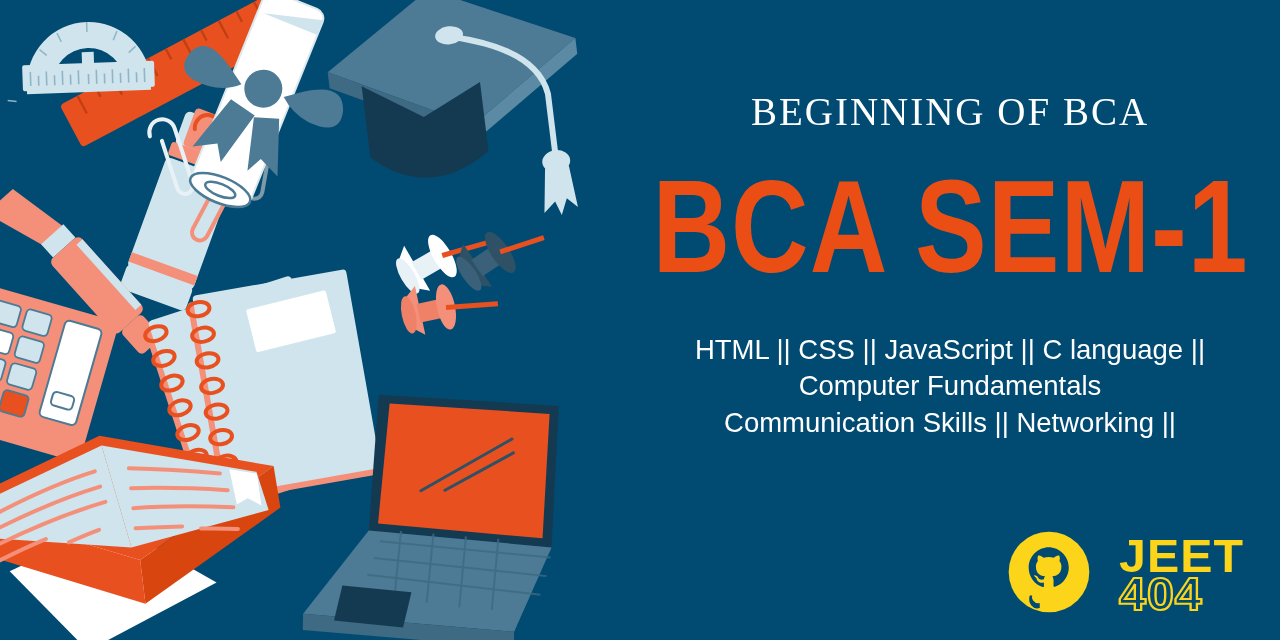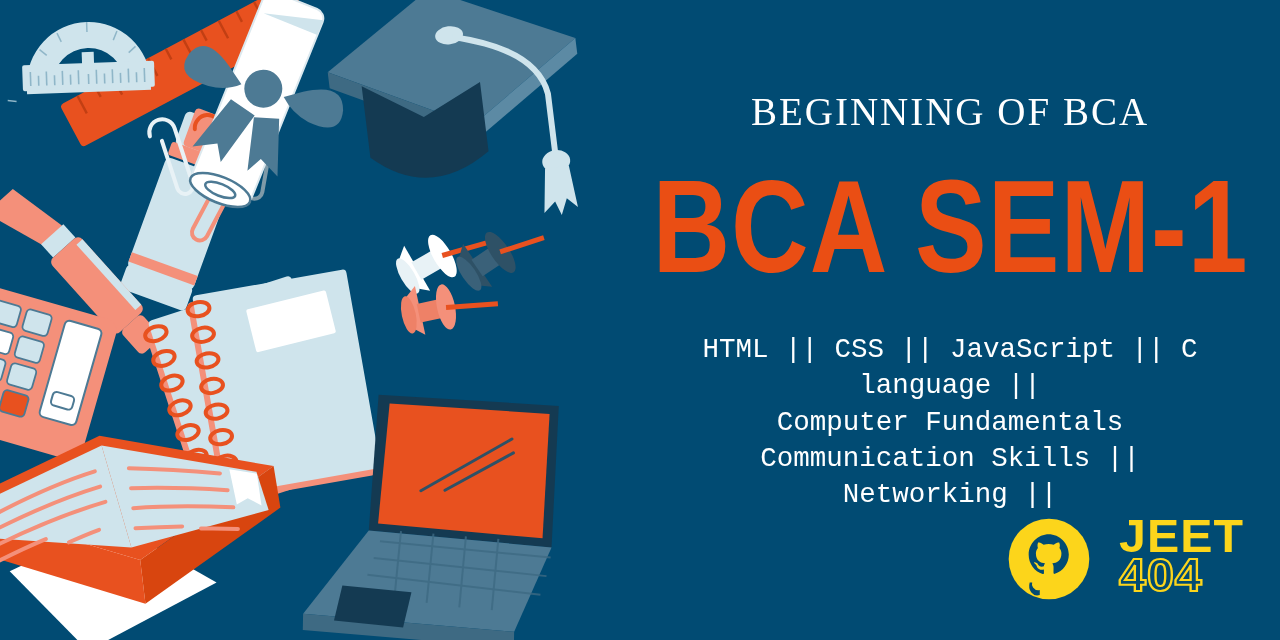--- a/index.html
+++ b/index.html
@@ -33,26 +33,26 @@
     color:#EA4E14;font-weight:700;
     font-size:112px;line-height:1;
     letter-spacing:1px;white-space:nowrap;
     margin:30px 0 0 0;
     transform:scaleY(1.18) scaleX(0.96);
     transform-origin:center top;
   }
   .subjects{
     color:#ffffff;font-size:27.5px;line-height:1.32;
     text-align:center;font-weight:400;
-    margin:59px 0 0 0;max-width:540px;font-family:Liberation Mono, monospace;
+    margin:59px 0 0 0;max-width:540px;
   }
   
   .logo{
-    position:absolute;right:42px;bottom:39px;
-    display:flex;align-items:flex-start;gap:28px;
+    position:absolute;right:42px;bottom:26px;
+    display:flex;align-items:flex-end;gap:28px;
   }
   .logo-mark{width:84px;height:84px;flex:0 0 84px;}
   .logo-words{display:flex;flex-direction:column;line-height:0.84;}
   .logo-jeet{
     font-family:"Liberation Sans Narrow","Liberation Sans",sans-serif;
     font-weight:700;font-size:46px;color:#FCD51B;letter-spacing:1px;
     transform:scaleX(1.05);transform-origin:left center;
   }
   .logo-404{
     font-family:"Liberation Sans Narrow","Liberation Sans",sans-serif;

